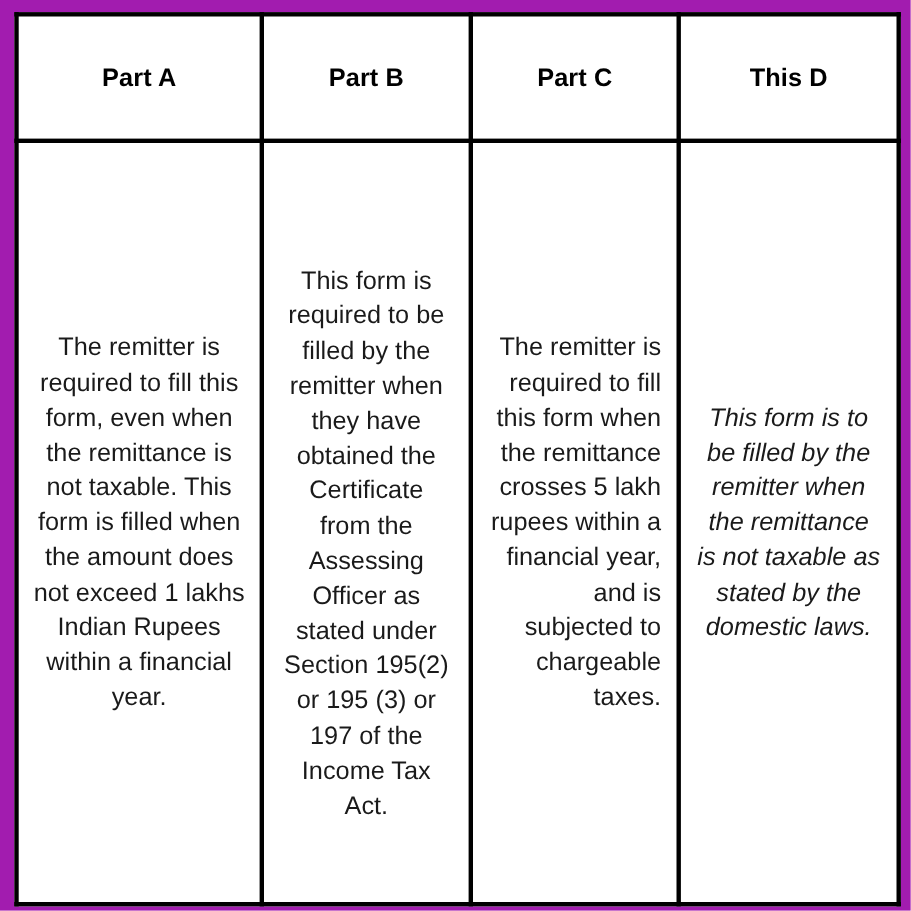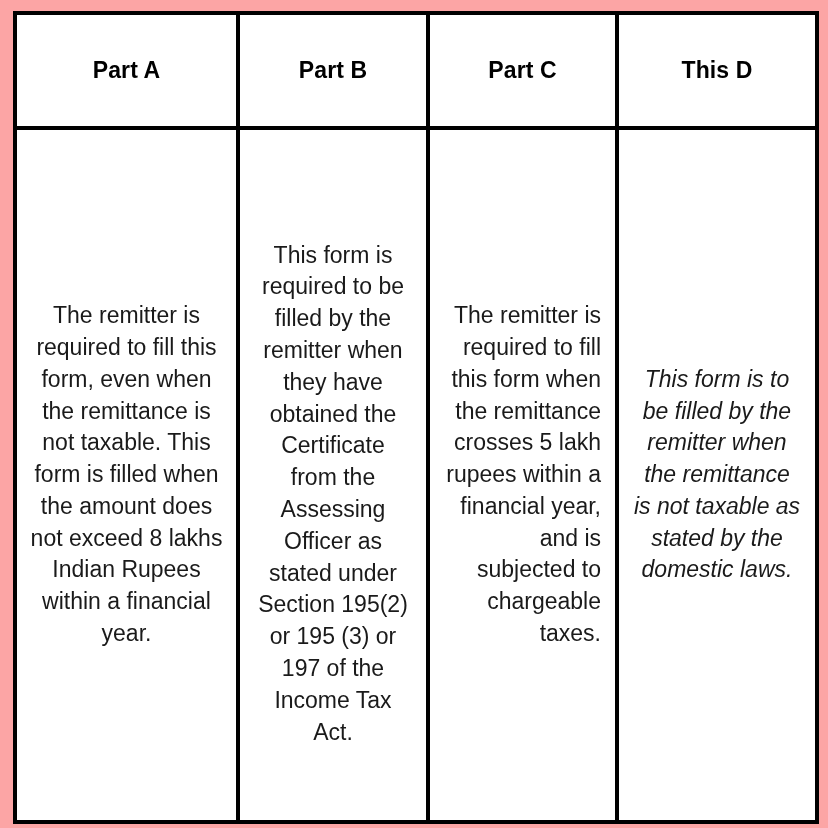--- a/index.html
+++ b/index.html
@@ -11,21 +11,21 @@
     width: 828px;
     height: 828px;
     overflow: hidden;
     font-family: "Liberation Sans", "DejaVu Sans", sans-serif;
   }
 
   #page {
     position: relative;
     width: 828px;
     height: 828px;
-    background: #fca5a5;
+    background: #a21caf;
     box-sizing: border-box;
   }
 
   
   .table-wrap {
     position: absolute;
     left: 13px;
     top: 11px;
     width: 802px;
     height: 802px;
@@ -114,21 +114,21 @@
           </th>
           <th>
             <span class="header-label">This D</span>
           </th>
         </tr>
       </thead>
 
       <tbody>
         <tr>
           <td class="cell-a">
-            <span class="cell-text">The remitter is required to fill this form, even when the remittance is not taxable. This form is filled when the amount does not exceed 8 lakhs Indian Rupees within a financial year.</span>
+            <span class="cell-text">The remitter is required to fill this form, even when the remittance is not taxable. This form is filled when the amount does not exceed 1 lakhs Indian Rupees within a financial year.</span>
           </td>
           <td class="cell-b">
             <span class="cell-text">This form is required to be filled by the remitter when they have obtained the Certificate from the Assessing Officer as stated under Section 195(2) or 195 (3) or 197 of the Income Tax Act.</span>
           </td>
           <td class="cell-c">
             <span class="cell-text">The remitter is required to fill this form when the remittance crosses 5 lakh rupees within a financial year, and is subjected to chargeable taxes.</span>
           </td>
           <td class="cell-d">
             <span class="cell-text">This form is to be filled by the remitter when the remittance is not taxable as stated by the domestic laws.</span>
           </td>

